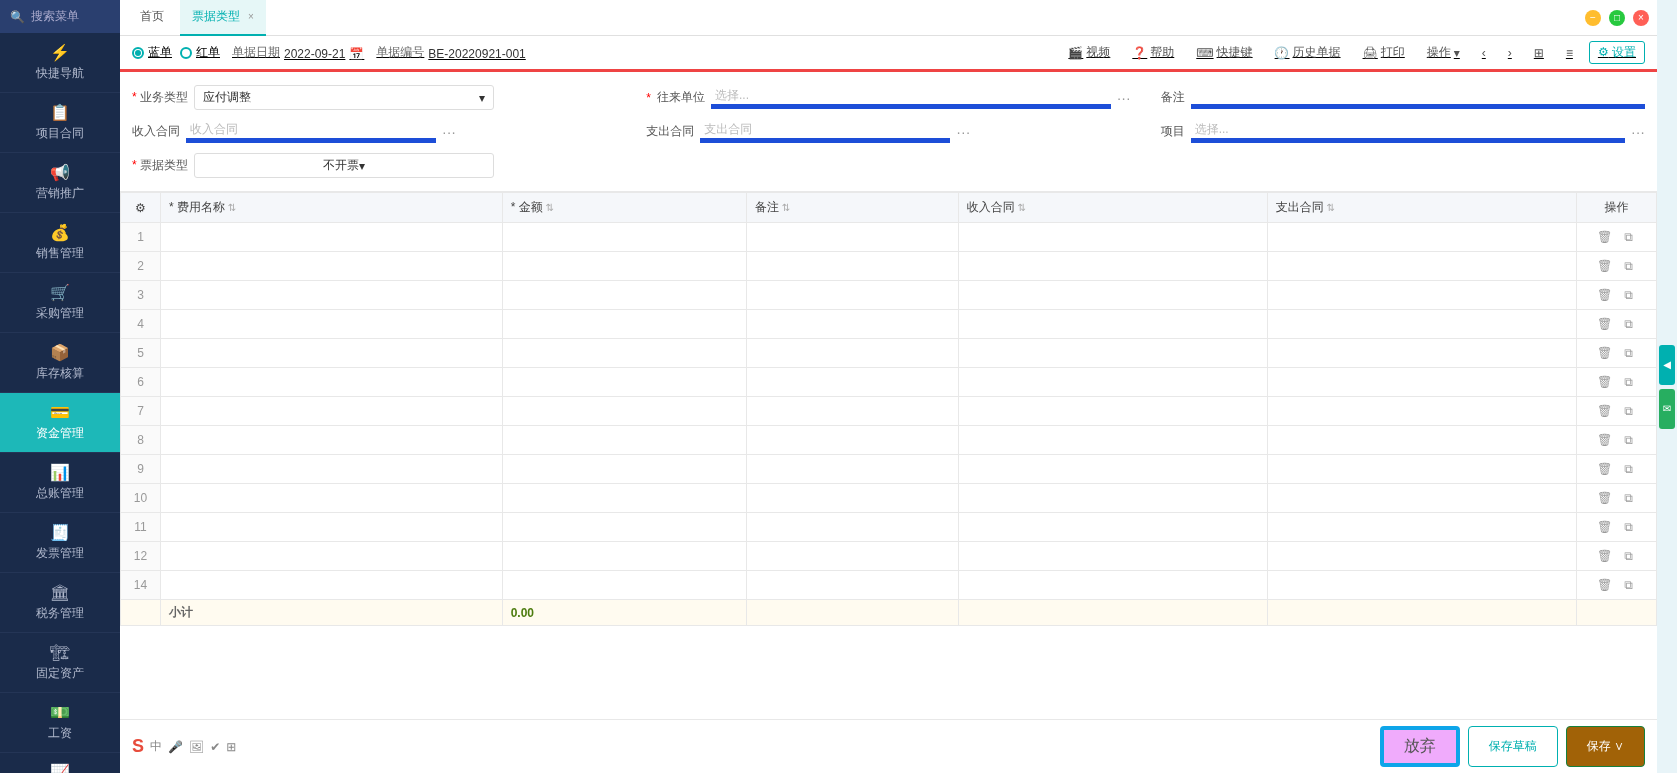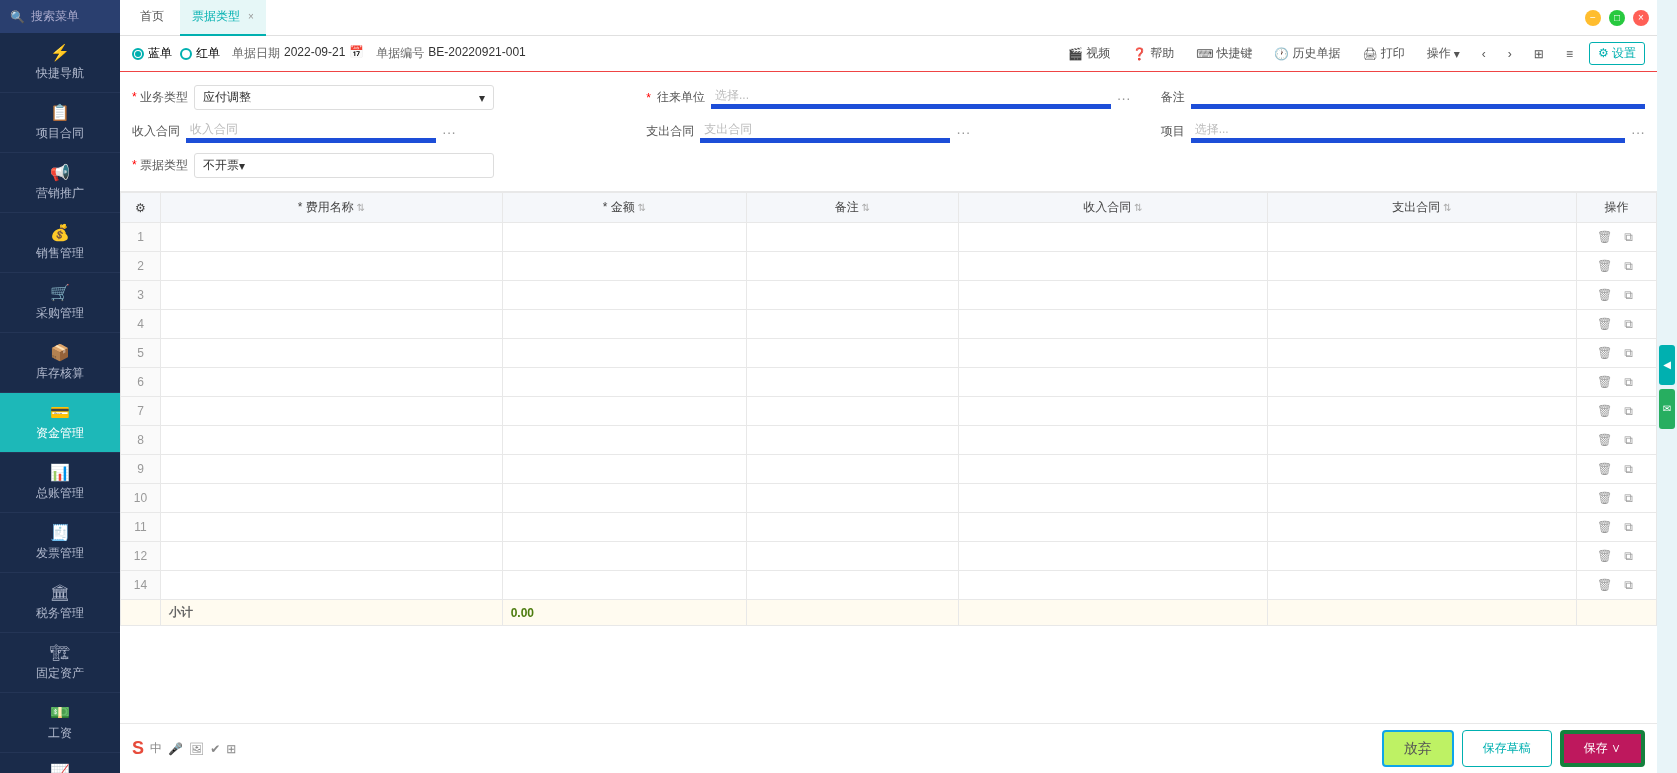--- a/index.html
+++ b/index.html
@@ -103,30 +103,31 @@
       border-bottom: 1px solid #e8e8e8;
     }
 
     
     .toolbar-row {
       display: flex;
       align-items: center;
       justify-content: space-between;
       padding: 4px 12px;
       background: #fff;
-      border-bottom: 1px solid #ef4444;
+      border-bottom: 3px solid #ef4444;
       height: 36px;
+      text-decoration: underline;
     }
     .toolbar-left { display: flex; align-items: center; gap: 12px; }
     .toolbar-right { display: flex; align-items: center; gap: 10px; color: #666; }
     .radio-group { display: flex; align-items: center; gap: 8px; }
     .radio-item { display: flex; align-items: center; gap: 4px; cursor: pointer; }
     .radio-dot { width: 12px; height: 12px; border-radius: 50%; border: 2px solid #00b0b0; display: flex; align-items: center; justify-content: center; }
     .radio-dot.selected::after { content: ''; width: 6px; height: 6px; border-radius: 50%; background: #00b0b0; }
-    .meta-item { display: flex; align-items: flex-start; gap: 4px; color: #333; font-size: 12px; }
+    .meta-item { display: flex; align-items: flex-end; gap: 4px; color: #333; font-size: 12px; }
     .meta-label { color: #666; }
     .toolbar-btn { display: flex; align-items: center; gap: 3px; cursor: pointer; color: #555; padding: 2px 6px; border-radius: 3px; font-size: 12px; }
     .settings-btn { color: #00b0b0; border: 1px solid #00b0b0; padding: 2px 8px; border-radius: 3px; cursor: pointer; font-size: 12px; }
 
     
     .form-row {
       display: flex;
       align-items: center;
       padding: 5px 0;
       gap: 30px;
@@ -181,21 +182,21 @@
       border: 1px solid #e8e8e8;
       padding: 6px 8px;
       text-align: left;
       font-weight: normal;
       color: #444;
       white-space: nowrap;
       position: sticky;
       top: 0;
       z-index: 1;
     }
-    thead th.sort-col { cursor: pointer; text-align: center; }
+    thead th.sort-col { cursor: pointer; }
     thead th.sort-col::after { content: ' ⇅'; font-size: 10px; color: #aaa; }
     thead th.gear-col { width: 40px; text-align: center; }
     thead th.op-col { width: 80px; text-align: center; }
     tbody td {
       border: 1px solid #e8e8e8;
       padding: 4px 8px;
       height: 26px;
       color: #333;
     }
     tbody td.row-num { text-align: center; color: #999; width: 36px; background: #fafafa; }
@@ -225,40 +226,40 @@
       padding: 6px 12px;
       display: flex;
       align-items: center;
       justify-content: space-between;
     }
     .brand-icons { display: flex; align-items: center; gap: 6px; color: #888; font-size: 16px; }
     .brand-s { color: #e74c3c; font-weight: bold; font-size: 18px; }
     .action-buttons { display: flex; gap: 8px; }
     .btn-discard {
       padding: 6px 20px;
-      border: 2px solid #0ea5e9;
-      background: #bef264;
+      border: 4px solid #0ea5e9;
+      background: #f0abfc;
       color: #555;
       border-radius: 4px;
       cursor: pointer;
-      font-size: 14px;
+      font-size: 16px;
     }
     .btn-save-draft {
       padding: 6px 20px;
       border: 1px solid #00b0b0;
       background: #fff;
       color: #00b0b0;
       border-radius: 4px;
       cursor: pointer;
       font-size: 12px;
     }
     .btn-save {
       padding: 6px 20px;
-      border: 4px solid #15803d;
-      background: #be185d;
+      border: 1px solid #15803d;
+      background: #a16207;
       color: #fff;
       border-radius: 4px;
       cursor: pointer;
       font-size: 12px;
     }
 
     
     .right-panel {
       width: 20px;
       background: #e8f4f8;
@@ -464,21 +465,21 @@
       </div>
       <div class="form-field">
         <span class="field-label">项目</span>
         <input class="field-input" placeholder="选择..." style="">
         <span class="field-dots">···</span>
       </div>
     </div>
     <div class="form-row">
       <div class="form-field">
         <span class="field-label required">票据类型</span>
-        <div class="field-select" style="border:1px solid #ddd;border-radius:3px;padding:3px 8px;background:#fff;display:flex;justify-content:flex-start;align-items:center;max-width:300px;">
+        <div class="field-select" style="border:1px solid #ddd;border-radius:3px;padding:3px 8px;background:#fff;display:flex;justify-content:center;align-items:center;max-width:300px;">
           <span>不开票</span>
           <span>▾</span>
         </div>
       </div>
     </div>
   </div>
 
   <div class="table-container">
     <table>
       <thead>

